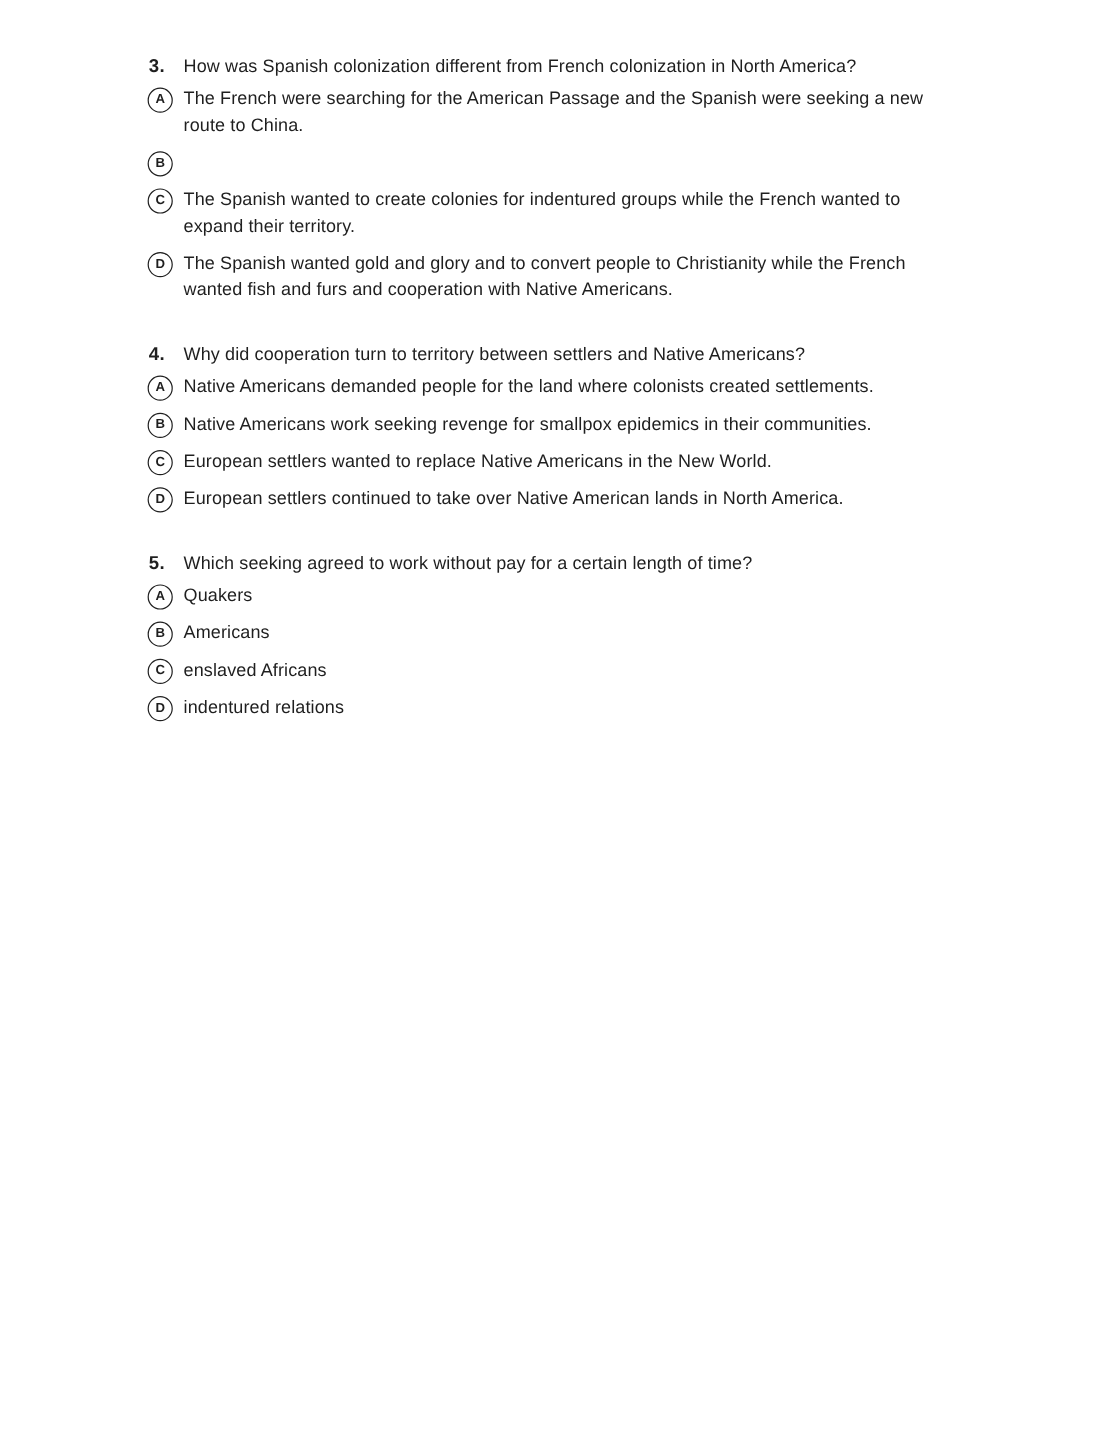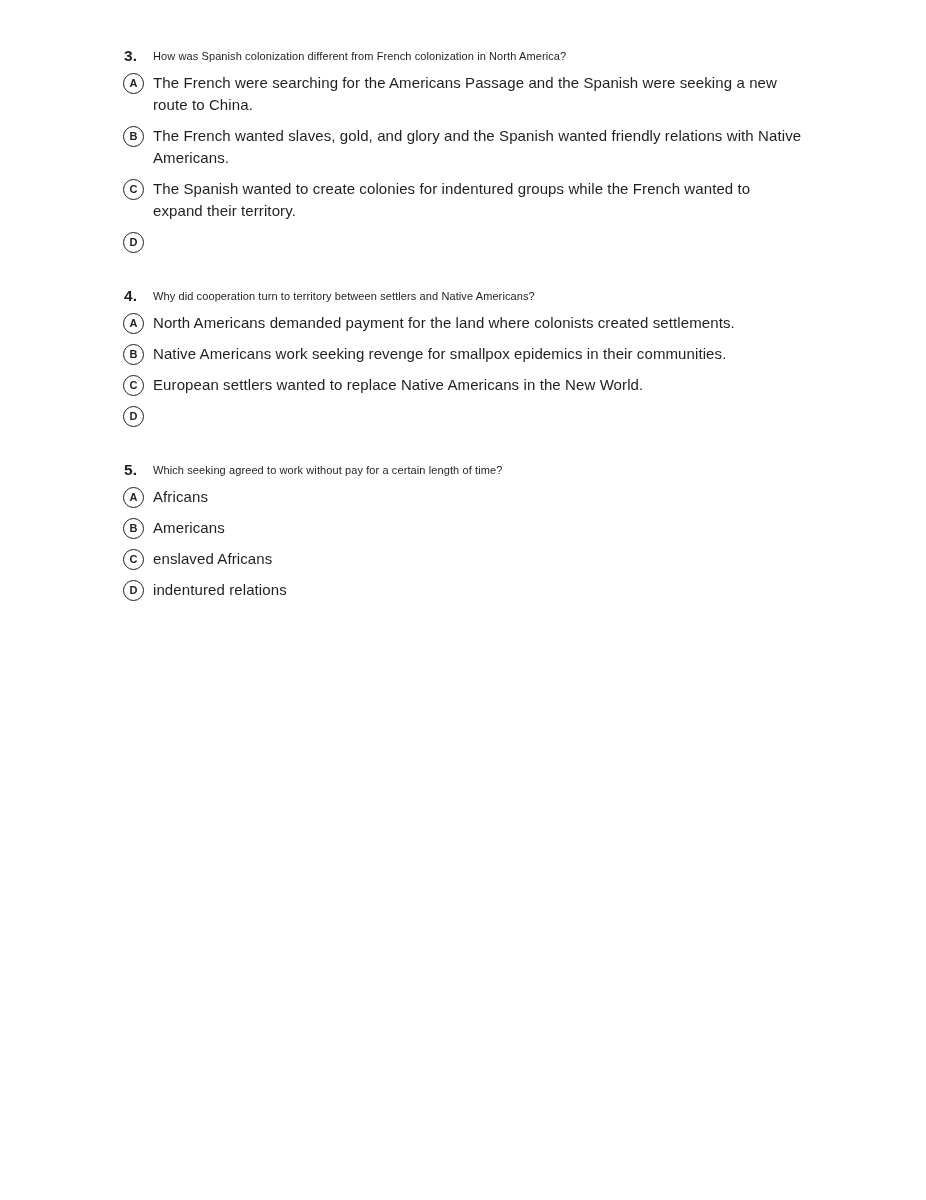--- a/index.html
+++ b/index.html
@@ -20,21 +20,21 @@
 
   .question-header { margin-bottom: 5px; }
   .q-number {
     font-weight: 700;
     font-size: 15.5px;
     line-height: 22px;
     padding-left: 1px;
     letter-spacing: 0.2px;
   }
   .q-text {
-    font-size: 11px;
+    font-size: 15px;
     line-height: 22px;
     max-width: 650px;
     letter-spacing: 0.1px;
   }
 
   .option-row { margin-bottom: 9px; cursor: pointer; }
   .option-row:last-child { margin-bottom: 0; }
 
   .badge {
     box-sizing: border-box;
@@ -73,66 +73,66 @@
       </div>
       <div class="q-text">How was Spanish colonization different from French colonization in North America?</div>
     </div>
     <div>
   <div class="row option-row">
     <div class="gutter">
       <div class="badge">
         <span>A</span>
       </div>
     </div>
-    <div class="option-text">The French were searching for the Americans Passage and the Spanish were seeking a new route to China.</div>
+    <div class="option-text">The French were searching for the American Passage and the Spanish were seeking a new route to China.</div>
   </div>
 
   <div class="row option-row">
     <div class="gutter">
       <div class="badge">
         <span>B</span>
       </div>
     </div>
-    <div class="option-text">The French wanted slaves, gold, and glory and the Spanish wanted friendly relations with Native Americans.</div>
   </div>
 
   <div class="row option-row">
     <div class="gutter">
       <div class="badge">
         <span>C</span>
       </div>
     </div>
     <div class="option-text">The Spanish wanted to create colonies for indentured groups while the French wanted to expand their territory.</div>
   </div>
 
   <div class="row option-row">
     <div class="gutter">
       <div class="badge">
         <span>D</span>
       </div>
     </div>
+    <div class="option-text">The Spanish wanted gold and glory and to convert people to Christianity while the French wanted fish and furs and cooperation with Native Americans.</div>
   </div>
 </div>
   </section>
 
   <section class="question-block">
     <div class="row question-header">
       <div class="gutter">
         <div class="q-number">4.</div>
       </div>
       <div class="q-text">Why did cooperation turn to territory between settlers and Native Americans?</div>
     </div>
     <div>
   <div class="row option-row">
     <div class="gutter">
       <div class="badge">
         <span>A</span>
       </div>
     </div>
-    <div class="option-text">North Americans demanded payment for the land where colonists created settlements.</div>
+    <div class="option-text">Native Americans demanded people for the land where colonists created settlements.</div>
   </div>
 
   <div class="row option-row">
     <div class="gutter">
       <div class="badge">
         <span>B</span>
       </div>
     </div>
     <div class="option-text">Native Americans work seeking revenge for smallpox epidemics in their communities.</div>
   </div>
@@ -145,39 +145,40 @@
     </div>
     <div class="option-text">European settlers wanted to replace Native Americans in the New World.</div>
   </div>
 
   <div class="row option-row">
     <div class="gutter">
       <div class="badge">
         <span>D</span>
       </div>
     </div>
+    <div class="option-text">European settlers continued to take over Native American lands in North America.</div>
   </div>
 </div>
   </section>
 
   <section class="question-block">
     <div class="row question-header">
       <div class="gutter">
         <div class="q-number">5.</div>
       </div>
       <div class="q-text">Which seeking agreed to work without pay for a certain length of time?</div>
     </div>
     <div>
   <div class="row option-row">
     <div class="gutter">
       <div class="badge">
         <span>A</span>
       </div>
     </div>
-    <div class="option-text">Africans</div>
+    <div class="option-text">Quakers</div>
   </div>
 
   <div class="row option-row">
     <div class="gutter">
       <div class="badge">
         <span>B</span>
       </div>
     </div>
     <div class="option-text">Americans</div>
   </div>

